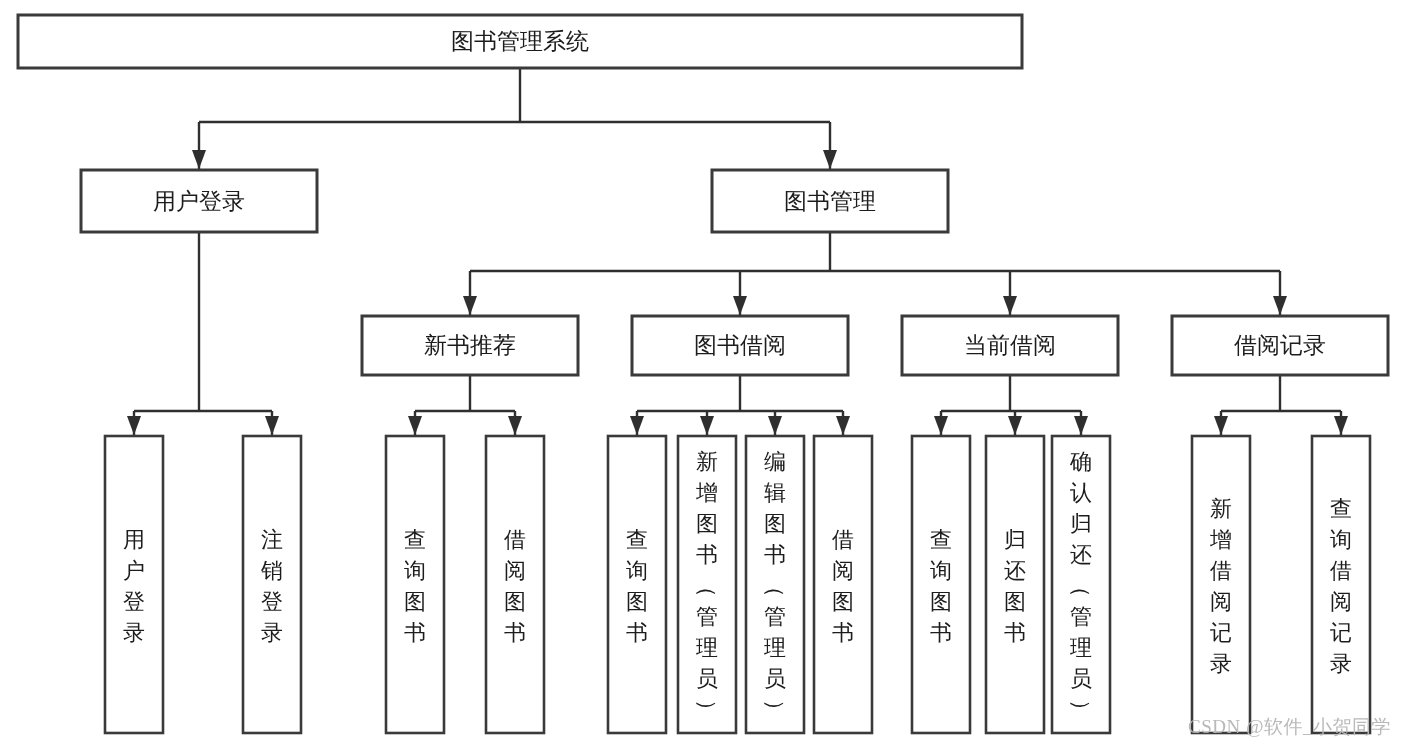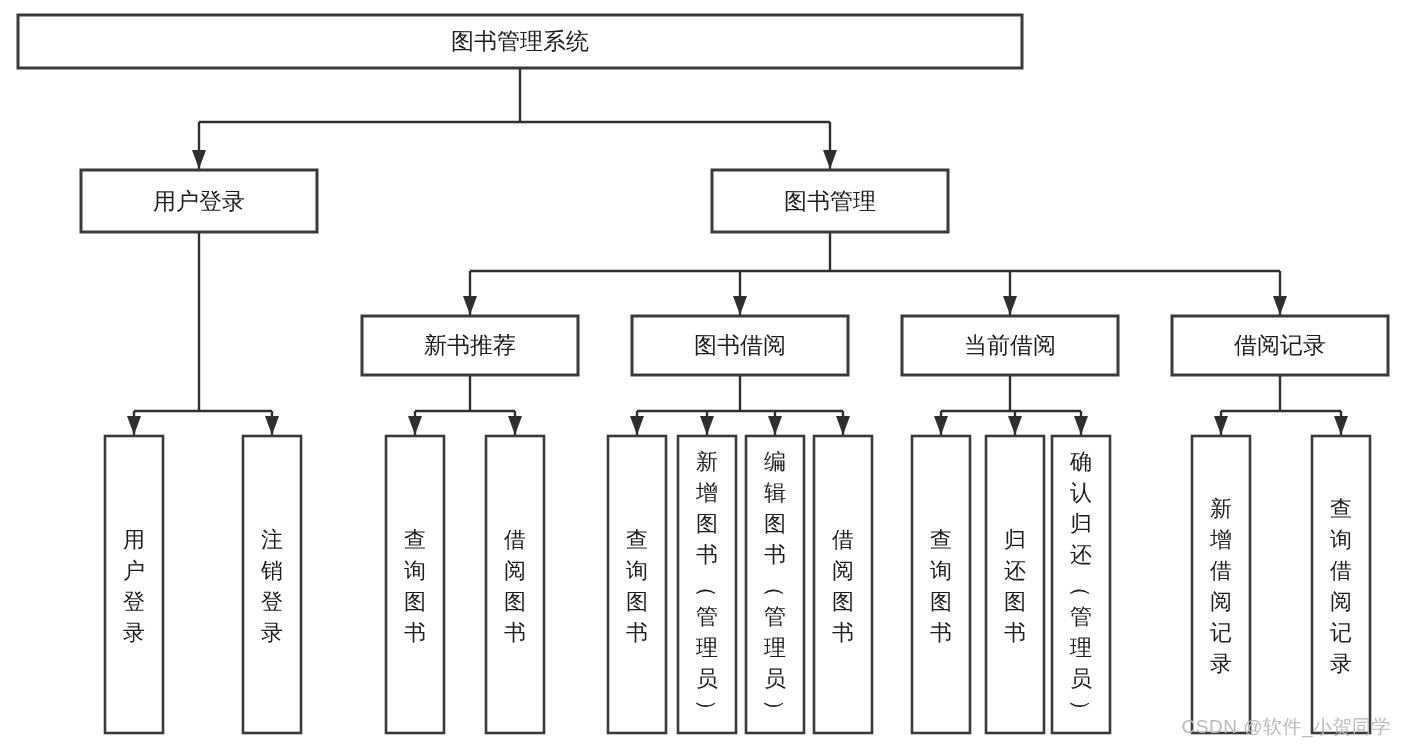--- a/index.html
+++ b/index.html
@@ -58,21 +58,21 @@
   .leaf-label-glyph {
     font-family: "DejaVu Sans", "Liberation Sans", sans-serif;
     font-size: 22px;
     fill: #1c1c1c;
     text-anchor: middle;
   }
   .watermark-text {
     position: absolute;
     right: 14px;
     bottom: 5px;
-    font-family: Liberation Sans, sans-serif;
+    font-family: Liberation Serif, serif;
     font-size: 19px;
     color: #b9b9b9;
     letter-spacing: 0.5px;
     white-space: nowrap;
     user-select: none;
     text-align: right;
   }
 </style>
 </head>
 <body>

